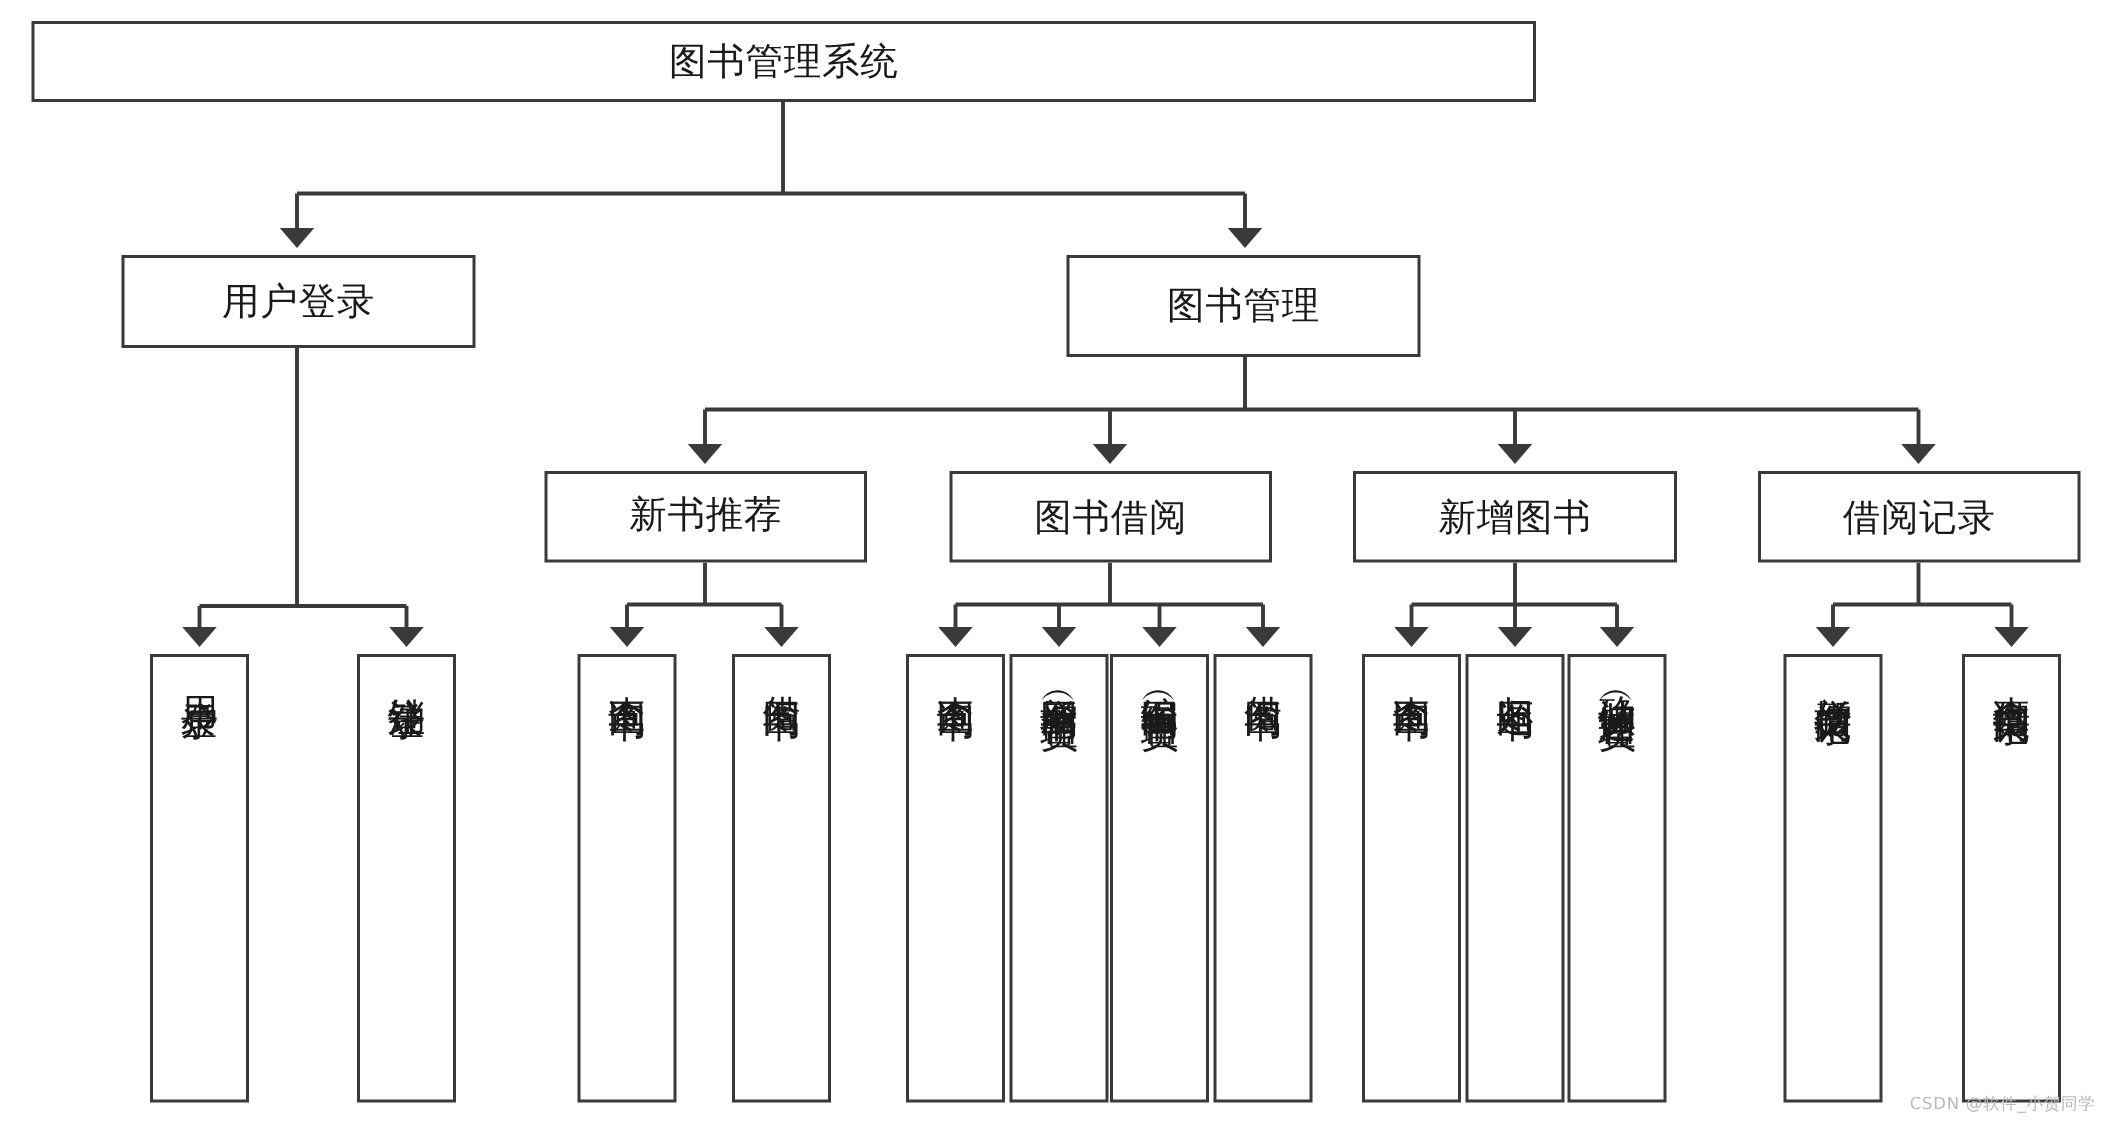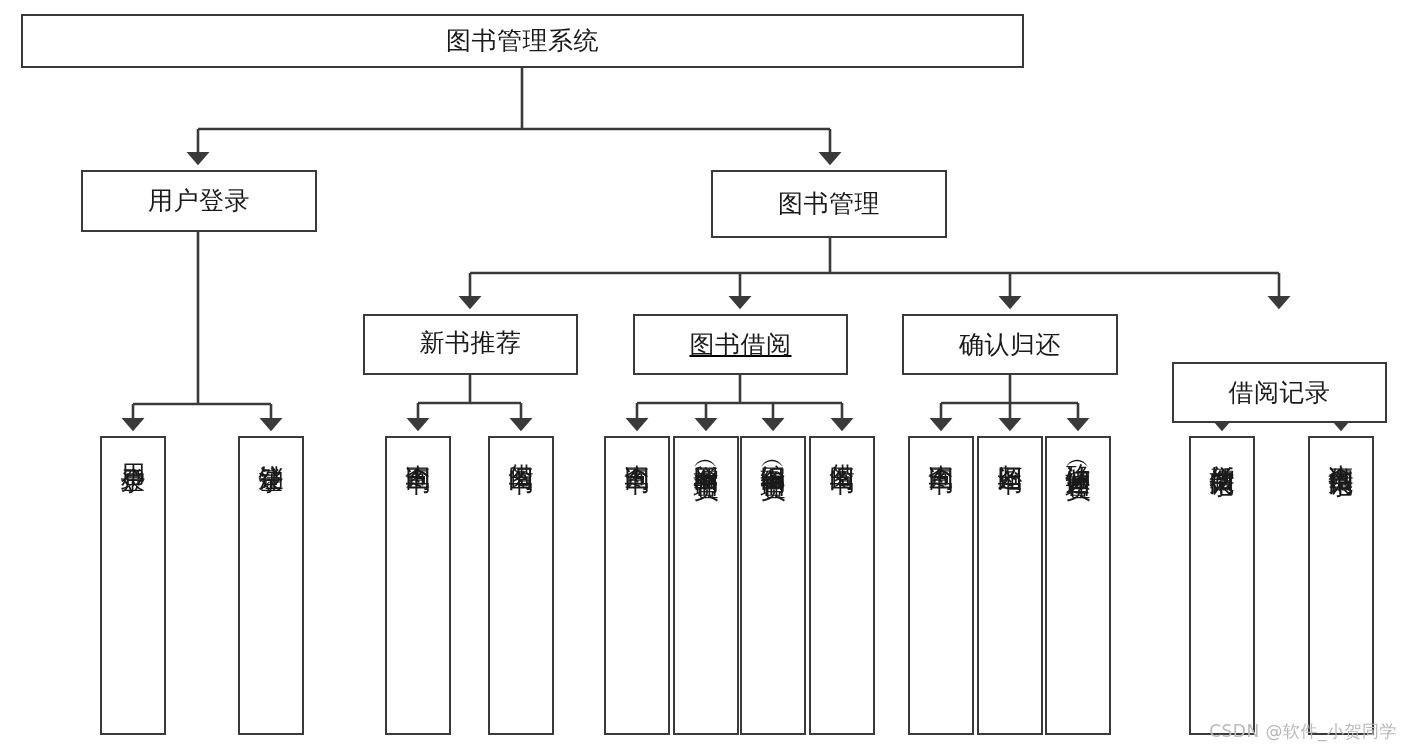--- a/index.html
+++ b/index.html
@@ -56,21 +56,21 @@
     text-orientation: upright;
     font-size: 25px;
     letter-spacing: 2px;
     line-height: 1;
     max-height: 290px;
   }
   .watermark {
     position: absolute;
     right: 8px;
     bottom: 4px;
-    font-size: 17px;
+    font-size: 11px;
     color: #b9b9b9;
     letter-spacing: 0.5px;
     white-space: nowrap;
     pointer-events: none;
   }
 </style>
 </head>
 <body>
 
 <div id="diagram-root">
@@ -134,29 +134,29 @@
   </div>
 
   <div class="node horiz" style="left:711px; top:170px; width:236px; height:68px;">
     <span class="node-label">图书管理</span>
   </div>
 
   <div class="node horiz" style="left:363px; top:314px; width:215px; height:61px;font-family:Liberation Mono, monospace;">
     <span class="node-label">新书推荐</span>
   </div>
 
-  <div class="node horiz" style="left:633px; top:314px; width:215px; height:61px;text-decoration:underline;">
+  <div class="node horiz" style="left:633px; top:314px; width:215px; height:61px;">
     <span class="node-label">图书借阅</span>
   </div>
 
   <div class="node horiz" style="left:902px; top:314px; width:216px; height:61px;">
-    <span class="node-label">确认归还</span>
-  </div>
-
-  <div class="node horiz" style="left:1172px; top:314px; width:215px; height:61px;margin-top:48px;">
+    <span class="node-label">新增图书</span>
+  </div>
+
+  <div class="node horiz" style="left:1172px; top:314px; width:215px; height:61px;">
     <span class="node-label">借阅记录</span>
   </div>
 
   <div class="node vert" style="left:100px; top:436px; width:66px; height:299px;">
     <span class="node-label">用户登录</span>
   </div>
 
   <div class="node vert" style="left:238px; top:436px; width:66px; height:299px;">
     <span class="node-label">注销登录</span>
   </div>

